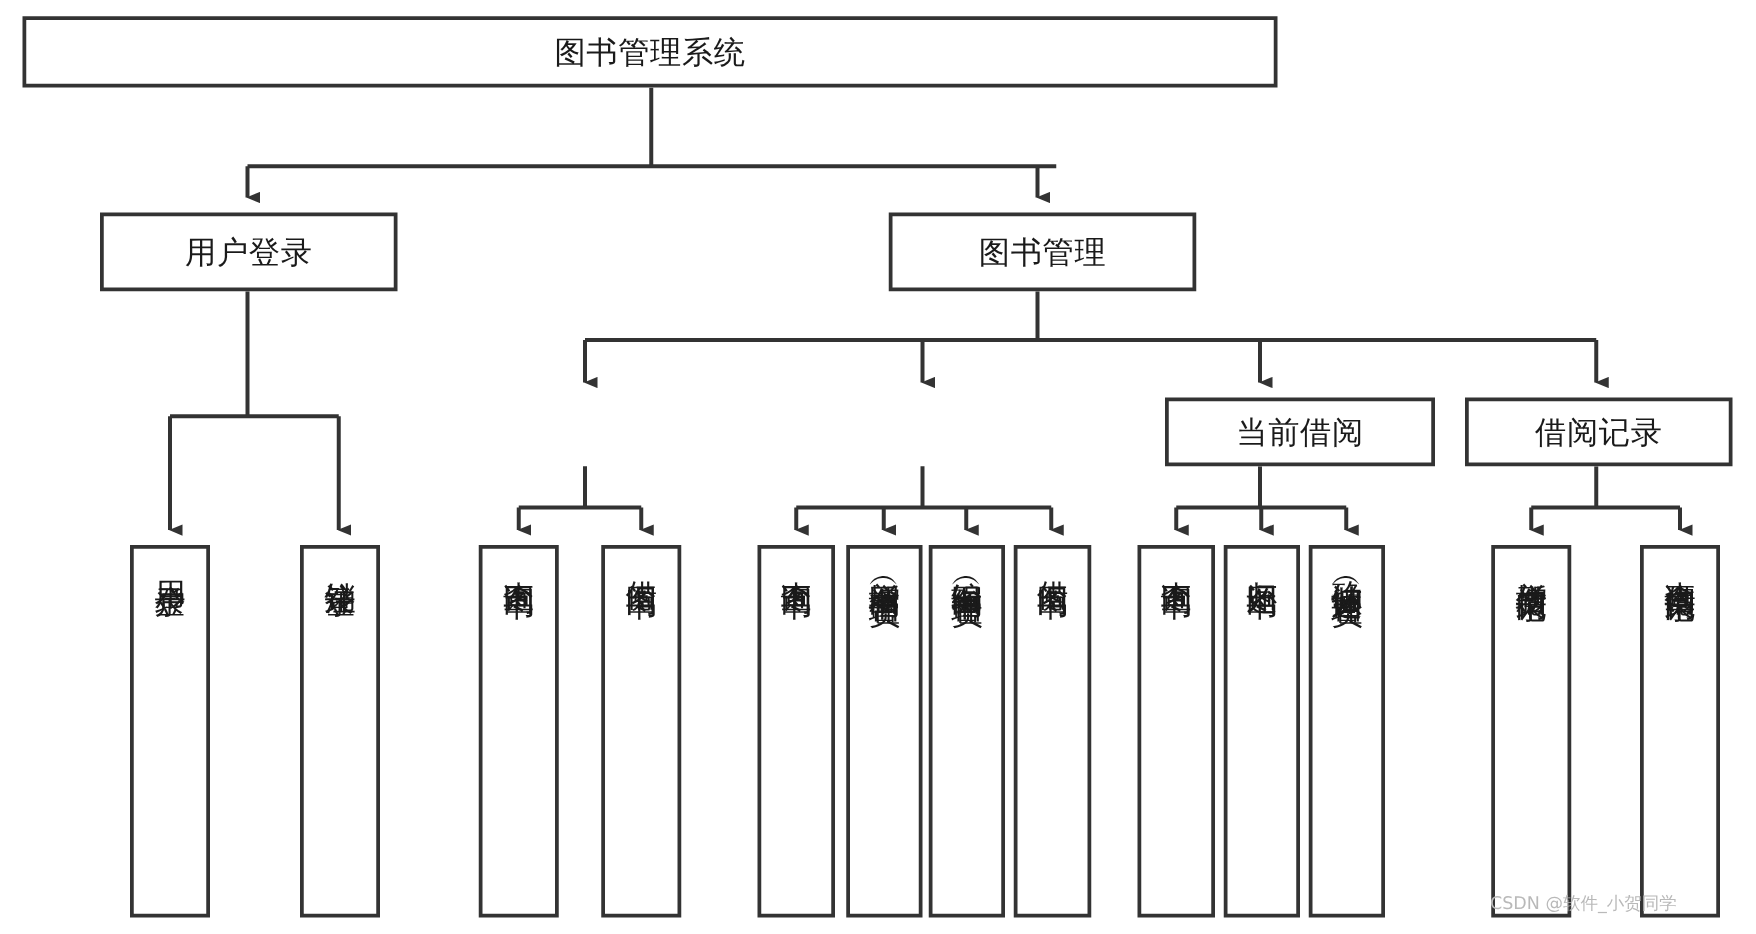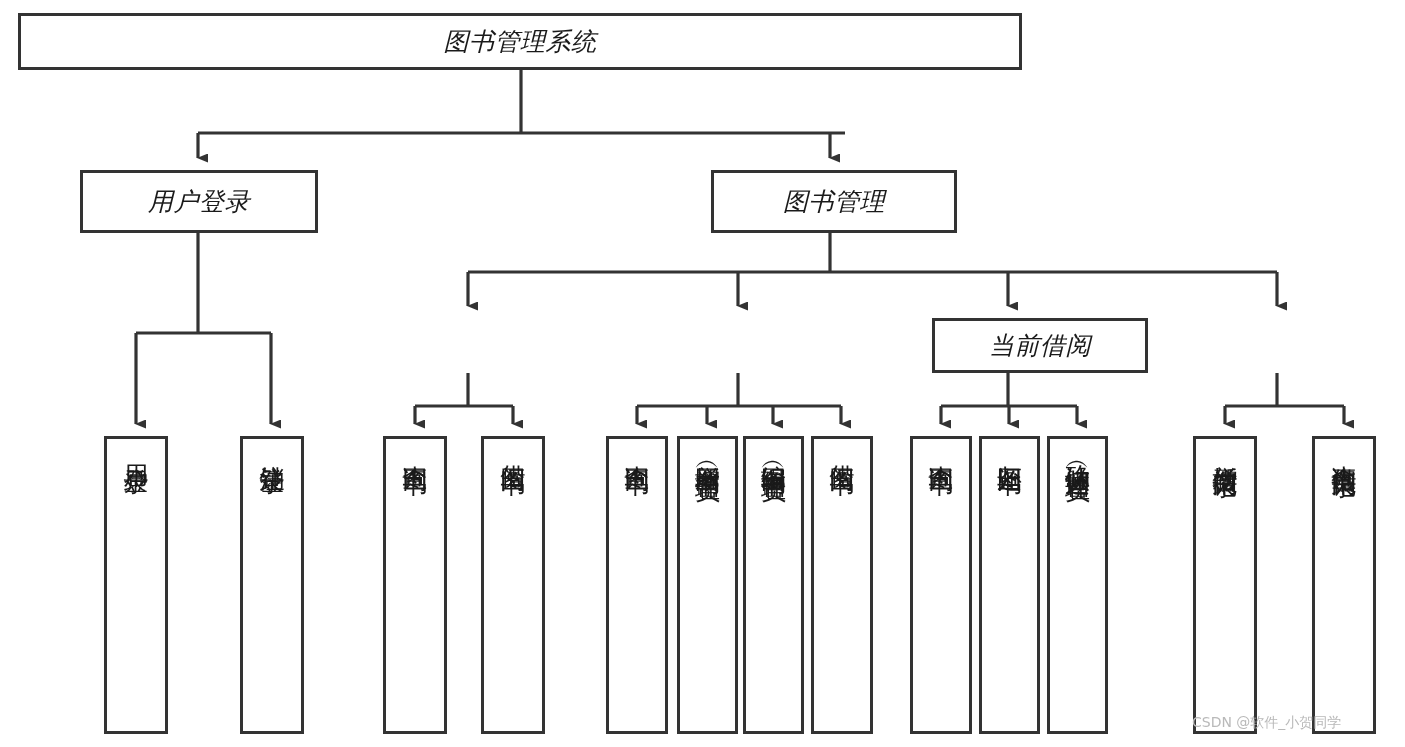--- a/index.html
+++ b/index.html
@@ -40,21 +40,20 @@
     color: #1a1a1a;
   }
   .node .label {
     display: block;
     line-height: 1.18;
     letter-spacing: 0.5px;
   }
   .node.horizontal .label {
     writing-mode: horizontal-tb;
     font-size: 25px;
-    font-style: italic;
   }
   .node.vertical {
     align-items: flex-start;
     padding-top: 6px;
   }
   .node.vertical .label {
     writing-mode: vertical-rl;
     text-orientation: upright;
     font-size: 25px;
     letter-spacing: 2px;
@@ -135,20 +134,23 @@
   <div class="node horizontal" style="left:80px; top:170px; width:238px; height:63px;">
     <span class="label">用户登录</span>
   </div>
   <div class="node horizontal" style="left:711px; top:170px; width:246px; height:63px;">
     <span class="label">图书管理</span>
   </div>
 
   <div class="node horizontal" style="left:932px; top:318px; width:216px; height:55px;">
     <span class="label">当前借阅</span>
   </div>
+  <div class="node horizontal" style="left:1172px; top:318px; width:214px; height:55px;">
+    <span class="label">借阅记录</span>
+  </div>
 
   <div class="node vertical" style="left:104px; top:436px; width:64px; height:298px;">
     <span class="label">用户登录</span>
   </div>
   <div class="node vertical" style="left:240px; top:436px; width:64px; height:298px;">
     <span class="label">注销登录</span>
   </div>
 
   <div class="node vertical" style="left:383px; top:436px; width:64px; height:298px;">
     <span class="label">查询图书</span>

